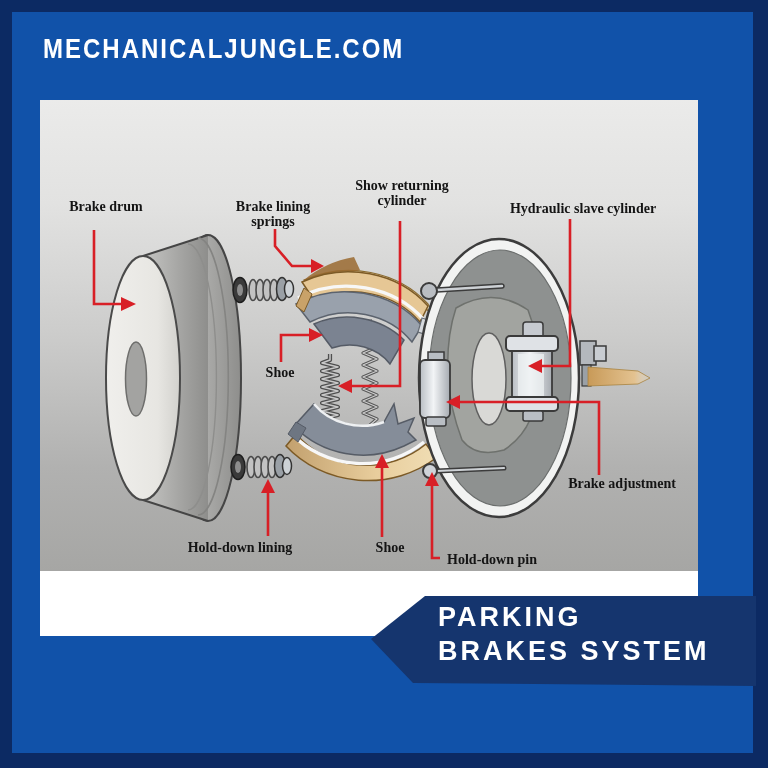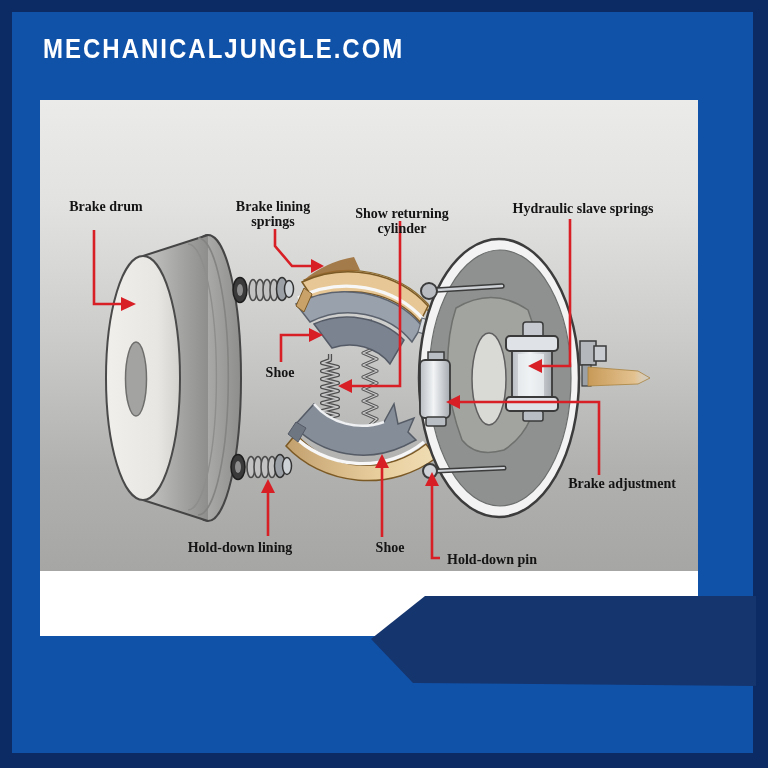--- a/index.html
+++ b/index.html
@@ -205,28 +205,30 @@
       <polygon points="444,484 437,498 451,498"></polygon>
       <polygon points="458,414 472,407 472,421"></polygon>
     </g>
   </svg>
 
   <div class="dlabel" style="left:66px;top:99px">Brake drum</div>
   <div class="dlabel" style="left:233px;top:99px">
     <span style="display:block">Brake lining</span>
     <span style="display:block">springs</span>
   </div>
-  <div class="dlabel" style="left:362px;top:106px">
+  <div class="dlabel" style="left:362px;top:78px">
     <span style="display:block">Show returning</span>
     <span style="display:block">cylinder</span>
   </div>
-  <div class="dlabel" style="left:543px;top:101px">Hydraulic slave springs</div>
+  <div class="dlabel" style="left:543px;top:101px">Hydraulic slave cylinder</div>
   <div class="dlabel" style="left:240px;top:265px">Shoe</div>
   <div class="dlabel" style="left:200px;top:440px">Hold-down lining</div>
   <div class="dlabel" style="left:350px;top:440px">Shoe</div>
   <div class="dlabel" style="left:452px;top:452px">Hold-down pin</div>
   <div class="dlabel" style="left:582px;top:376px">Brake adjustment</div>
 </div>
 
 <div class="banner">
   <div class="banner-text">
+    <span style="display:block">PARKING</span>
+    <span style="display:block">BRAKES SYSTEM</span>
   </div>
 </div>
 
 </body></html>

